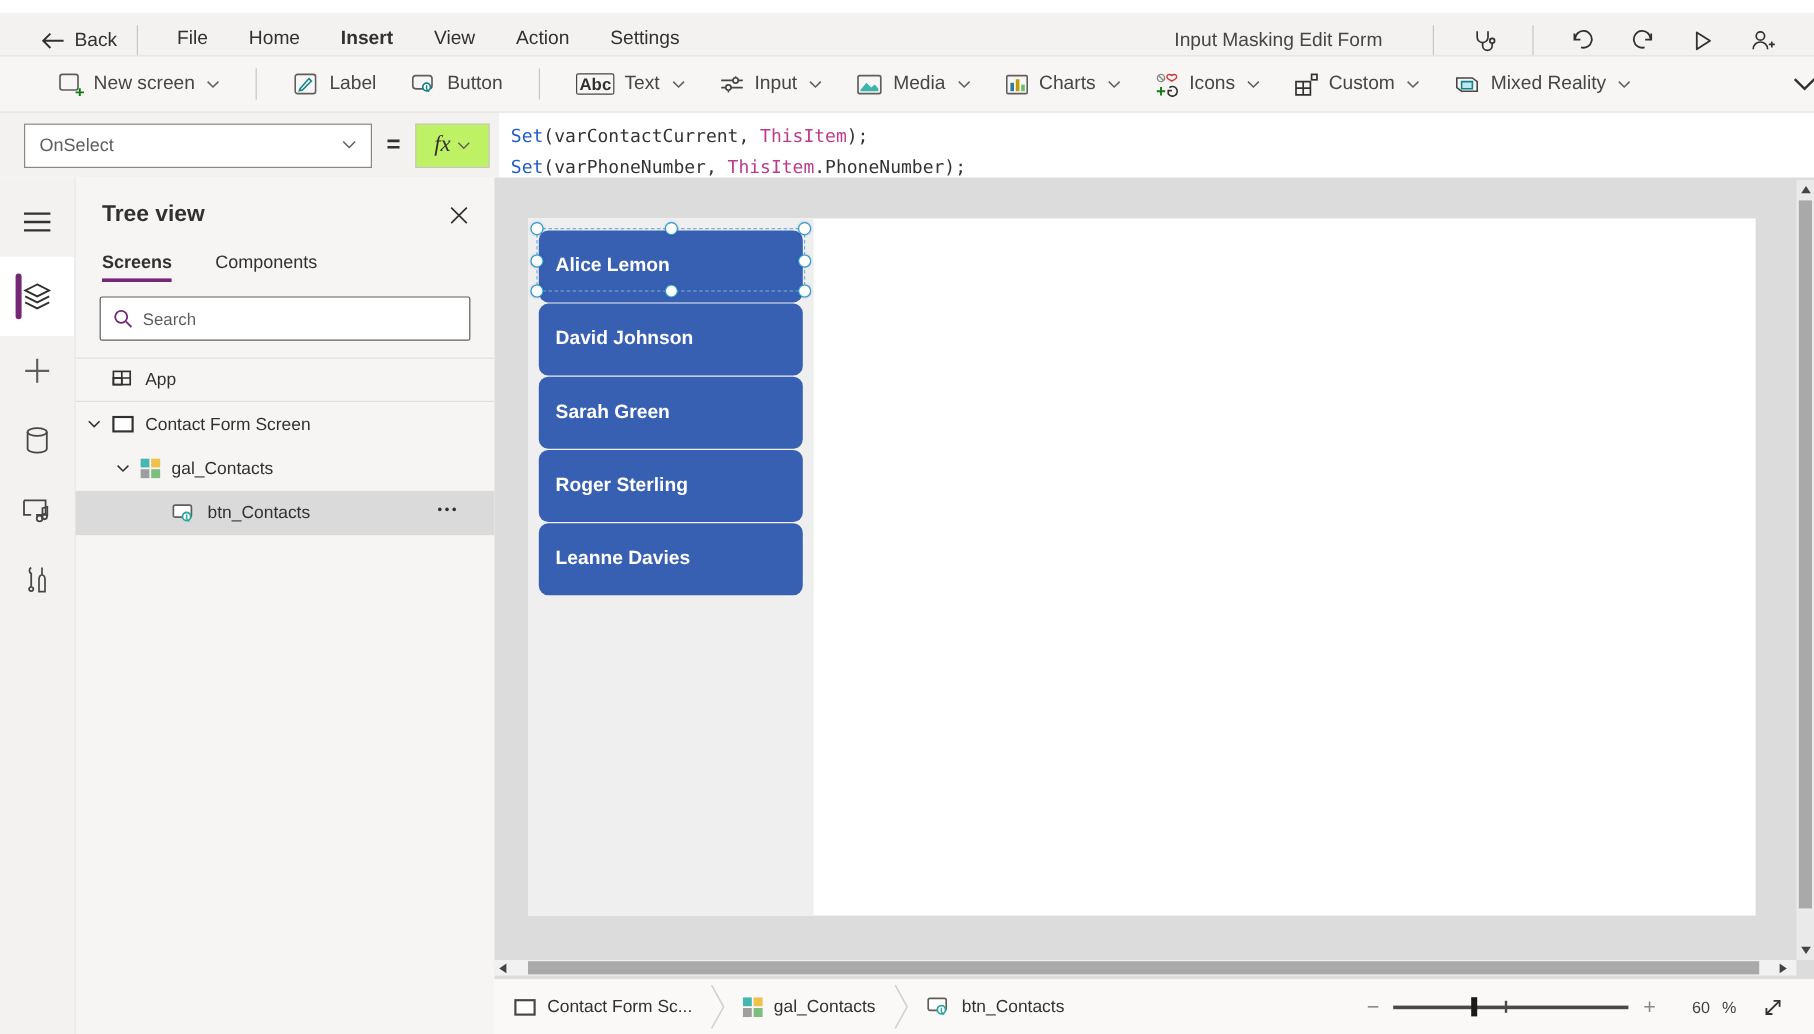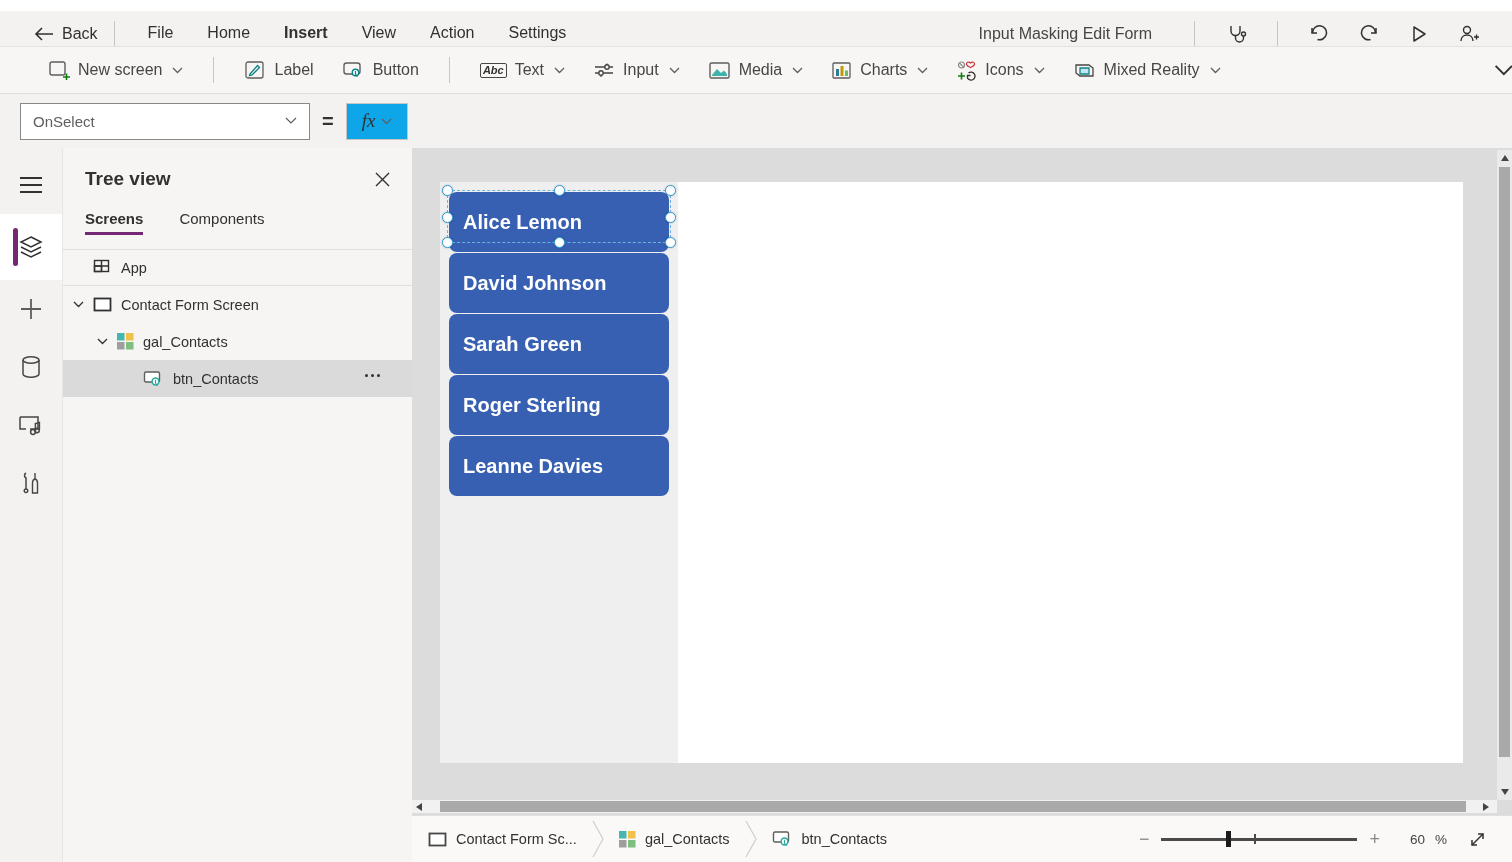--- a/index.html
+++ b/index.html
@@ -22,31 +22,31 @@
   .top-icon { width:50px; height:46px; display:flex; align-items:center; justify-content:center; cursor:pointer; }
 
   
   .ribbon { position:absolute; left:0; top:46px; width:1512px; height:48px; background:#f7f6f5;
     border-top:1px solid #e4e2e0; border-bottom:1px solid #e1dfdd;
     display:flex; align-items:center; padding-left:34px; overflow:hidden; }
   .rib-item { display:flex; align-items:center; gap:8px; padding:0 14px; height:48px;
     font-size:16px; color:#484644; cursor:pointer; white-space:nowrap; }
   .rib-chev { margin-left:2px; }
   .abc-box { display:inline-block; border:1.5px solid #484644; border-radius:2px;
-    font-size:11px; font-weight:bold; color:#323130; padding:1px 2px; line-height:1;font-style:italic; }
+    font-size:14px; font-weight:bold; color:#323130; padding:1px 2px; line-height:1; }
   .rib-overflow { margin-left:auto; width:18px; height:48px; display:flex; align-items:center; cursor:pointer; overflow:hidden; }
 
   
   .formula-bar { position:absolute; left:0; top:94px; width:1512px; height:54px; background:#f3f2f1;
     display:flex; align-items:center; }
   .prop-select { width:290px; height:37px; background:#fff; border:1px solid #8a8886; margin-left:20px;
     display:flex; align-items:center; padding:0 12px; font-size:15px; color:#605e5c; cursor:pointer; }
   .prop-select .chev { margin-left:auto; }
   .equals { font-size:20px; font-weight:bold; color:#323130; margin:0 12px; }
-  .fx-box { width:62px; height:37px; background:#0ea5e9; border:1px solid #c8c6c4; display:flex;
+  .fx-box { width:62px; height:37px; background:#bef264; border:1px solid #c8c6c4; display:flex;
     align-items:center; justify-content:center; gap:5px; cursor:pointer; }
   .fx-label { font-family:"Liberation Serif", serif; font-style:italic; font-size:19px; color:#323130; }
   .formula-edit { flex:1; align-self:stretch; background:#fff; margin-left:8px; overflow:hidden;
     padding:6px 0 0 10px; cursor:text; }
   .fline { font-family:"DejaVu Sans Mono", monospace; font-size:15px; line-height:26px; white-space:pre; }
   .tok-fn { color:#1f5bc4; }
   .tok-kw { color:#bf3a8c; }
   .tok-plain { color:#333333; }
 
   
@@ -83,21 +83,21 @@
   .tree-row.button-row { padding-left:80px; background:#dadada; position:relative; }
   .row-more { position:absolute; right:32px; top:14px; display:flex; gap:3px; }
   .row-more i { width:3px; height:3px; border-radius:50%; background:#323130; }
 
   
   .right-area { position:absolute; left:412px; top:148px; width:1100px; height:714px; }
   .workspace { position:absolute; left:0; top:0; width:1100px; height:667px; background:#dcdcdc; }
   .canvas { position:absolute; left:28px; top:34px; width:1023px; height:581px; background:#fff; }
   .gallery-col { position:absolute; left:0; top:0; width:238px; height:581px; background:#efefef; }
   .gal-btn { position:absolute; left:9px; width:220px; height:60px; border-radius:8px;
-    color:#fff; font-size:20px; font-weight:bold; display:flex; align-items:center;
+    color:#fff; font-size:16px; font-weight:bold; display:flex; align-items:center;
     padding-left:14px; cursor:pointer; border:none; font-family:"Liberation Sans", sans-serif; }
   .selection { position:absolute; left:7px; top:8px; width:224px; height:53px;
     border:1px dashed #6fb3de; pointer-events:none; }
   .handle { position:absolute; width:11px; height:11px; border-radius:50%; background:#fff;
     border:1.5px solid #2c9bd6; box-shadow:0 0 2px rgba(0,0,0,.25); pointer-events:auto; cursor:pointer; }
 
   
   .h-scroll { position:absolute; left:0; top:652px; width:1085px; height:13px; background:#f1f1f1;
     display:flex; align-items:center; }
   .h-thumb { position:absolute; left:28px; width:1026px; top:1px; height:11px; background:#a9a9a9; cursor:pointer; }
@@ -292,20 +292,35 @@
       </span>
       <span>Icons</span>
       <span class="rib-chev">
         <svg width="11" height="7" viewBox="0 0 11 7">
             <path d="M1 1 L5.5 5.5 L10 1" stroke="#605e5c" stroke-width="1.3" fill="none"></path>
           </svg>
       </span>
     </div>
     <div class="rib-item">
       <span>
+        <svg width="21" height="21" viewBox="0 0 21 21" fill="none" stroke="#323130" stroke-width="1.4">
+          <path d="M2 8 h12 v11 h-12 z"></path>
+            <path d="M8 8 v11 M2 13.5 h12"></path>
+            <rect x="15" y="2" width="4.5" height="4.5"></rect>
+        </svg>
+      </span>
+      <span>Custom</span>
+      <span class="rib-chev">
+        <svg width="11" height="7" viewBox="0 0 11 7">
+            <path d="M1 1 L5.5 5.5 L10 1" stroke="#605e5c" stroke-width="1.3" fill="none"></path>
+          </svg>
+      </span>
+    </div>
+    <div class="rib-item">
+      <span>
         <svg width="23" height="20" viewBox="0 0 23 20" fill="none">
           <path d="M3 5 h13 l4 3 v8 h-13 l-4-3 z" stroke="#484644" stroke-width="1.3"></path>
           <path d="M7 8 h9 v6 h-9 z" fill="#bfe6f2" stroke="#0f8387" stroke-width="1.3"></path>
         </svg>
       </span>
       <span>Mixed Reality</span>
       <span class="rib-chev">
         <svg width="11" height="7" viewBox="0 0 11 7">
             <path d="M1 1 L5.5 5.5 L10 1" stroke="#605e5c" stroke-width="1.3" fill="none"></path>
           </svg>
@@ -326,20 +341,24 @@
             <path d="M1 1 L6 6 L11 1" stroke="#605e5c" stroke-width="1.2" fill="none"></path>
           </svg>
       </span>
     </div>
     <div class="equals">=</div>
     <div class="fx-box">
       <span class="fx-label">fx</span>
       <svg width="11" height="7" viewBox="0 0 11 7">
           <path d="M1 1 L5.5 5.5 L10 1" stroke="#605e5c" stroke-width="1.2" fill="none"></path>
         </svg>
+    </div>
+    <div class="formula-edit">
+      <div class="fline"><span class="tok-fn">Set</span><span class="tok-plain">(varContactCurrent, </span><span class="tok-kw">ThisItem</span><span class="tok-plain">);</span></div>
+      <div class="fline"><span class="tok-fn">Set</span><span class="tok-plain">(varPhoneNumber, </span><span class="tok-kw">ThisItem</span><span class="tok-plain">.PhoneNumber);</span></div>
     </div>
   </div>
 
   <div class="rail">
     <div class="rail-item first">
       <svg width="24" height="18" viewBox="0 0 24 18">
           <path d="M1 2 h22 M1 9 h22 M1 16 h22" stroke="#323130" stroke-width="2"></path>
         </svg>
     </div>
     <div class="rail-item selected">
@@ -382,20 +401,29 @@
       <div class="tree-title">Tree view</div>
       <div class="tree-close">
         <svg width="15" height="15" viewBox="0 0 15 15">
             <path d="M1 1 L14 14 M14 1 L1 14" stroke="#323130" stroke-width="1.4"></path>
           </svg>
       </div>
     </div>
     <div class="tree-tabs">
       <div class="tree-tab active">Screens</div>
       <div class="tree-tab">Components</div>
+    </div>
+    <div class="search-box">
+      <span>
+        <svg width="17" height="17" viewBox="0 0 17 17" fill="none" stroke="#742774" stroke-width="1.5">
+            <circle cx="7" cy="7" r="5"></circle>
+            <path d="M11 11 L15.5 15.5"></path>
+          </svg>
+      </span>
+      <input type="text" placeholder="Search" style="">
     </div>
     <div class="tree-items">
       <div class="tree-row app-row">
         <span>
           <svg width="19" height="17" viewBox="0 0 19 17" fill="none" stroke="#323130" stroke-width="1.4">
               <rect x="1.5" y="1.5" width="14" height="11"></rect>
               <path d="M8.5 1.5 V12.5 M1.5 7 h14"></path>
               <rect x="1.5" y="7" width="7" height="5.5" fill="#323130" fill-opacity="0"></rect>
             </svg>
         </span>

